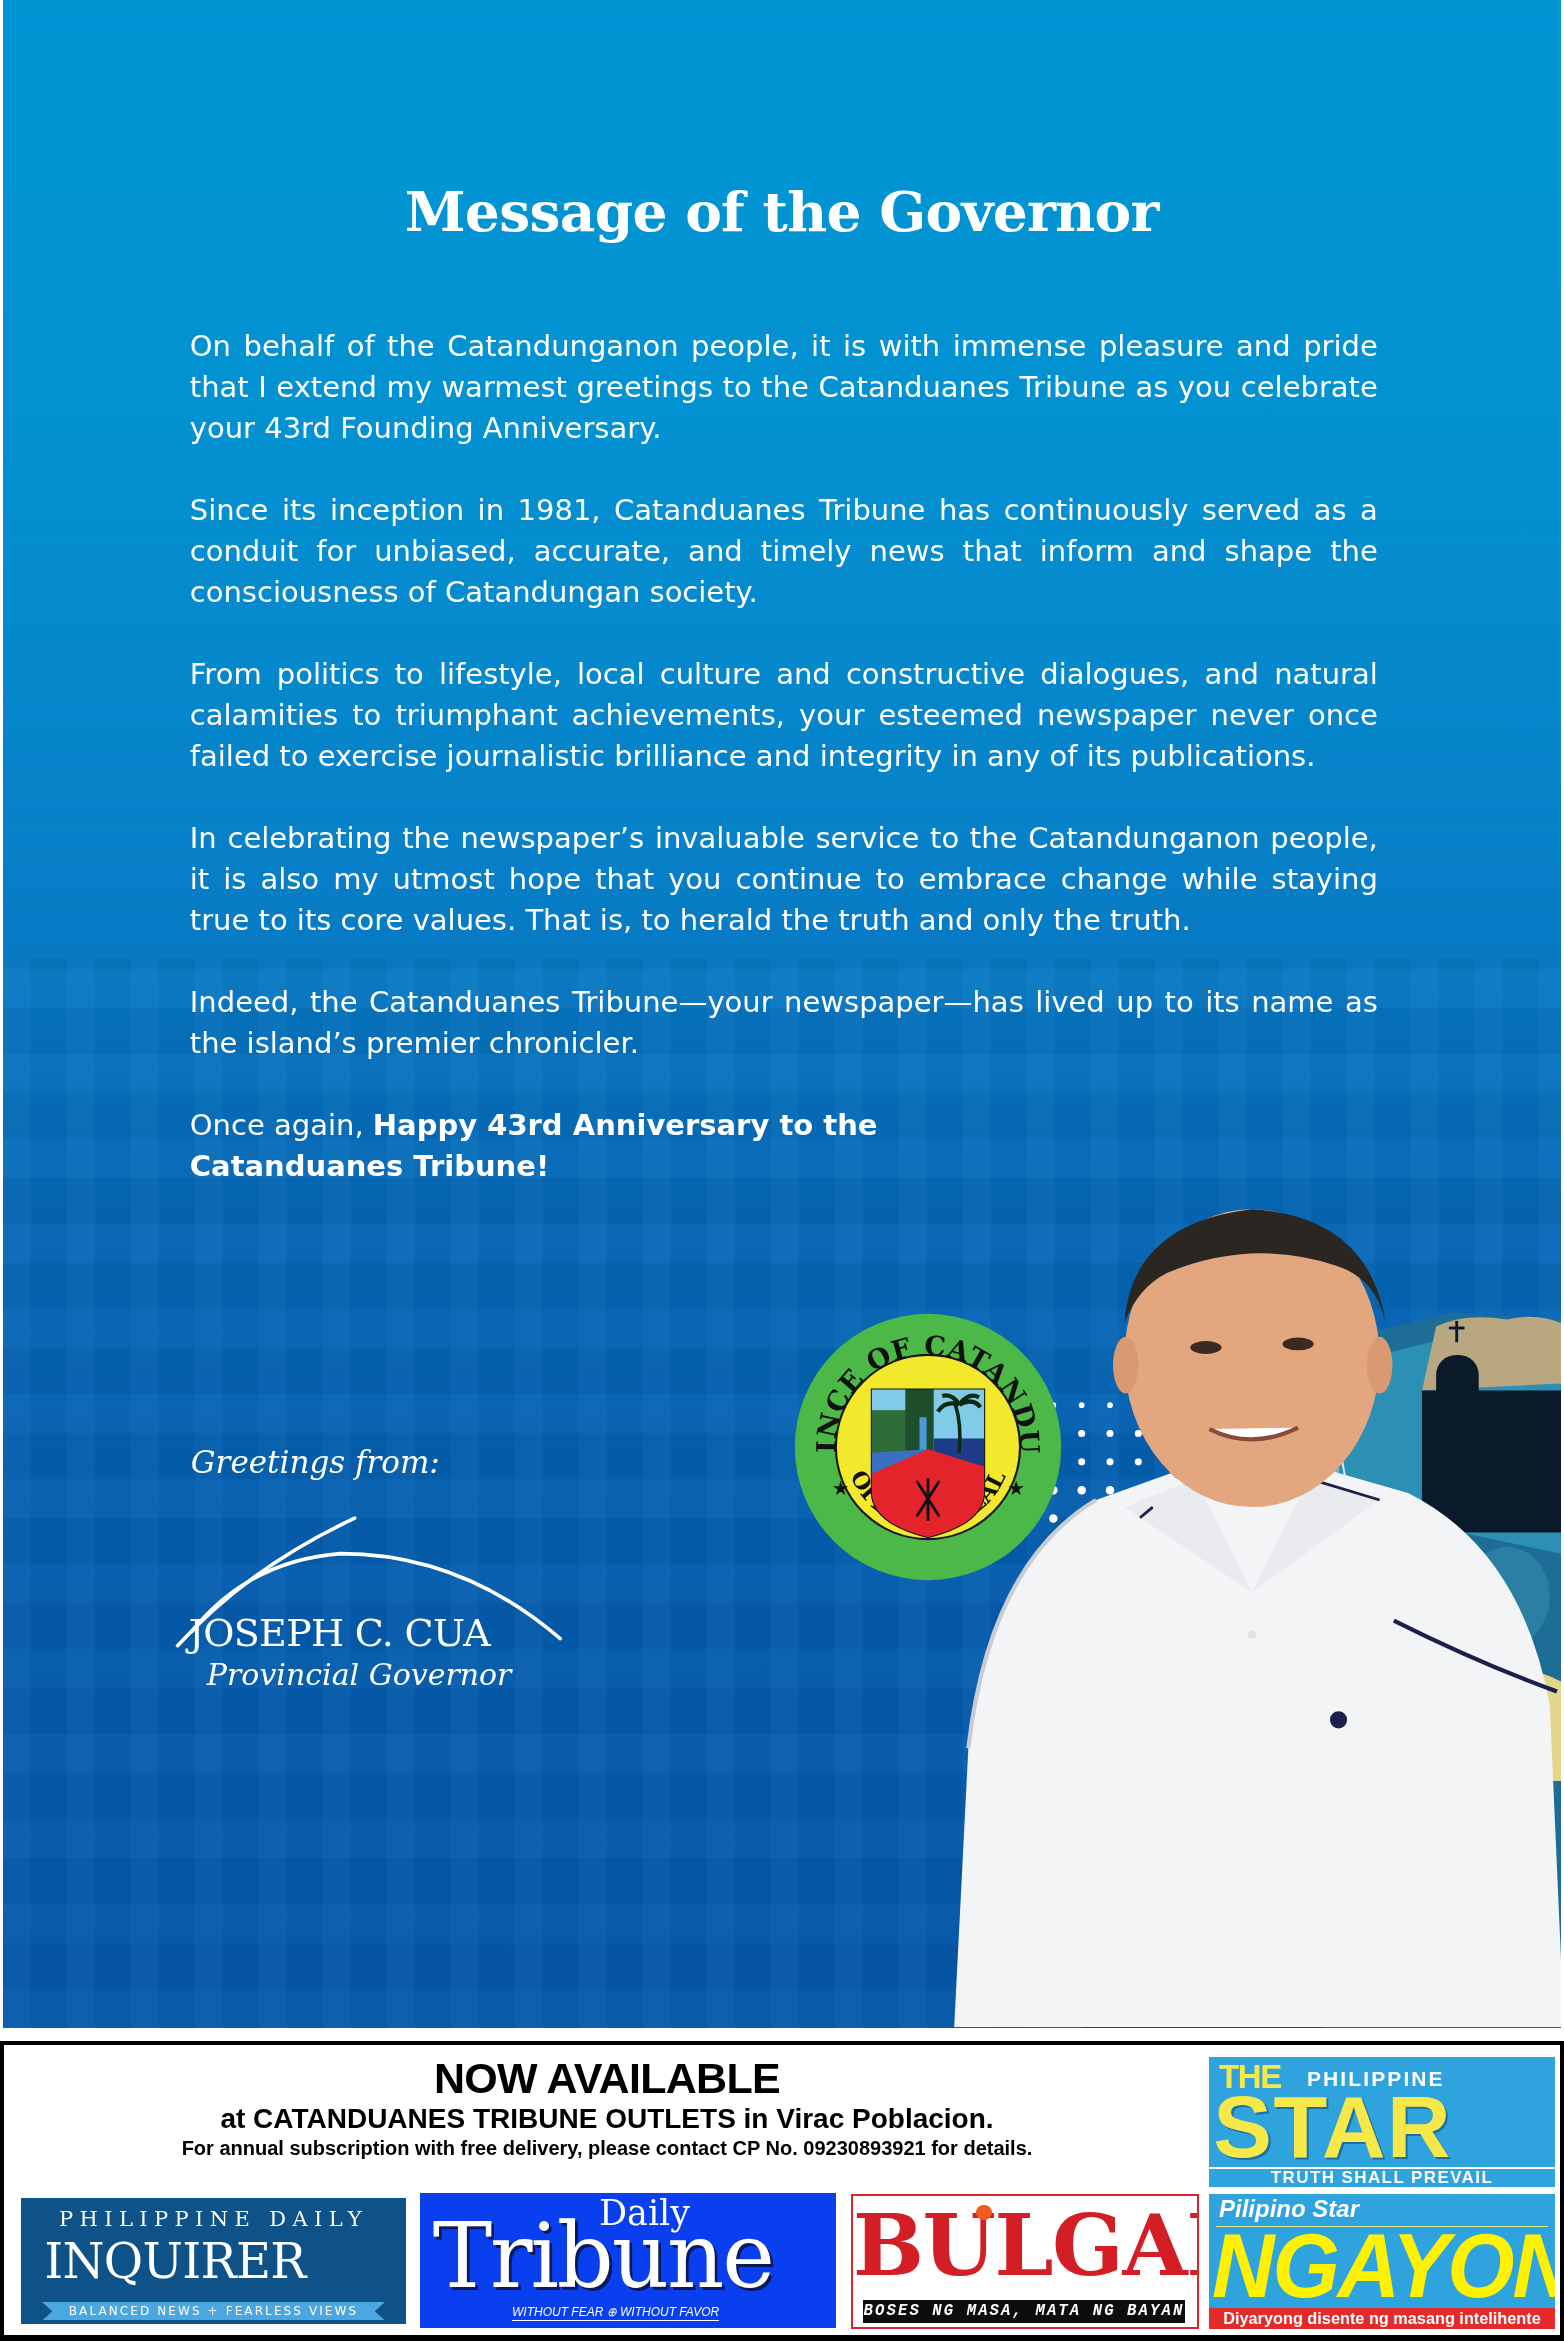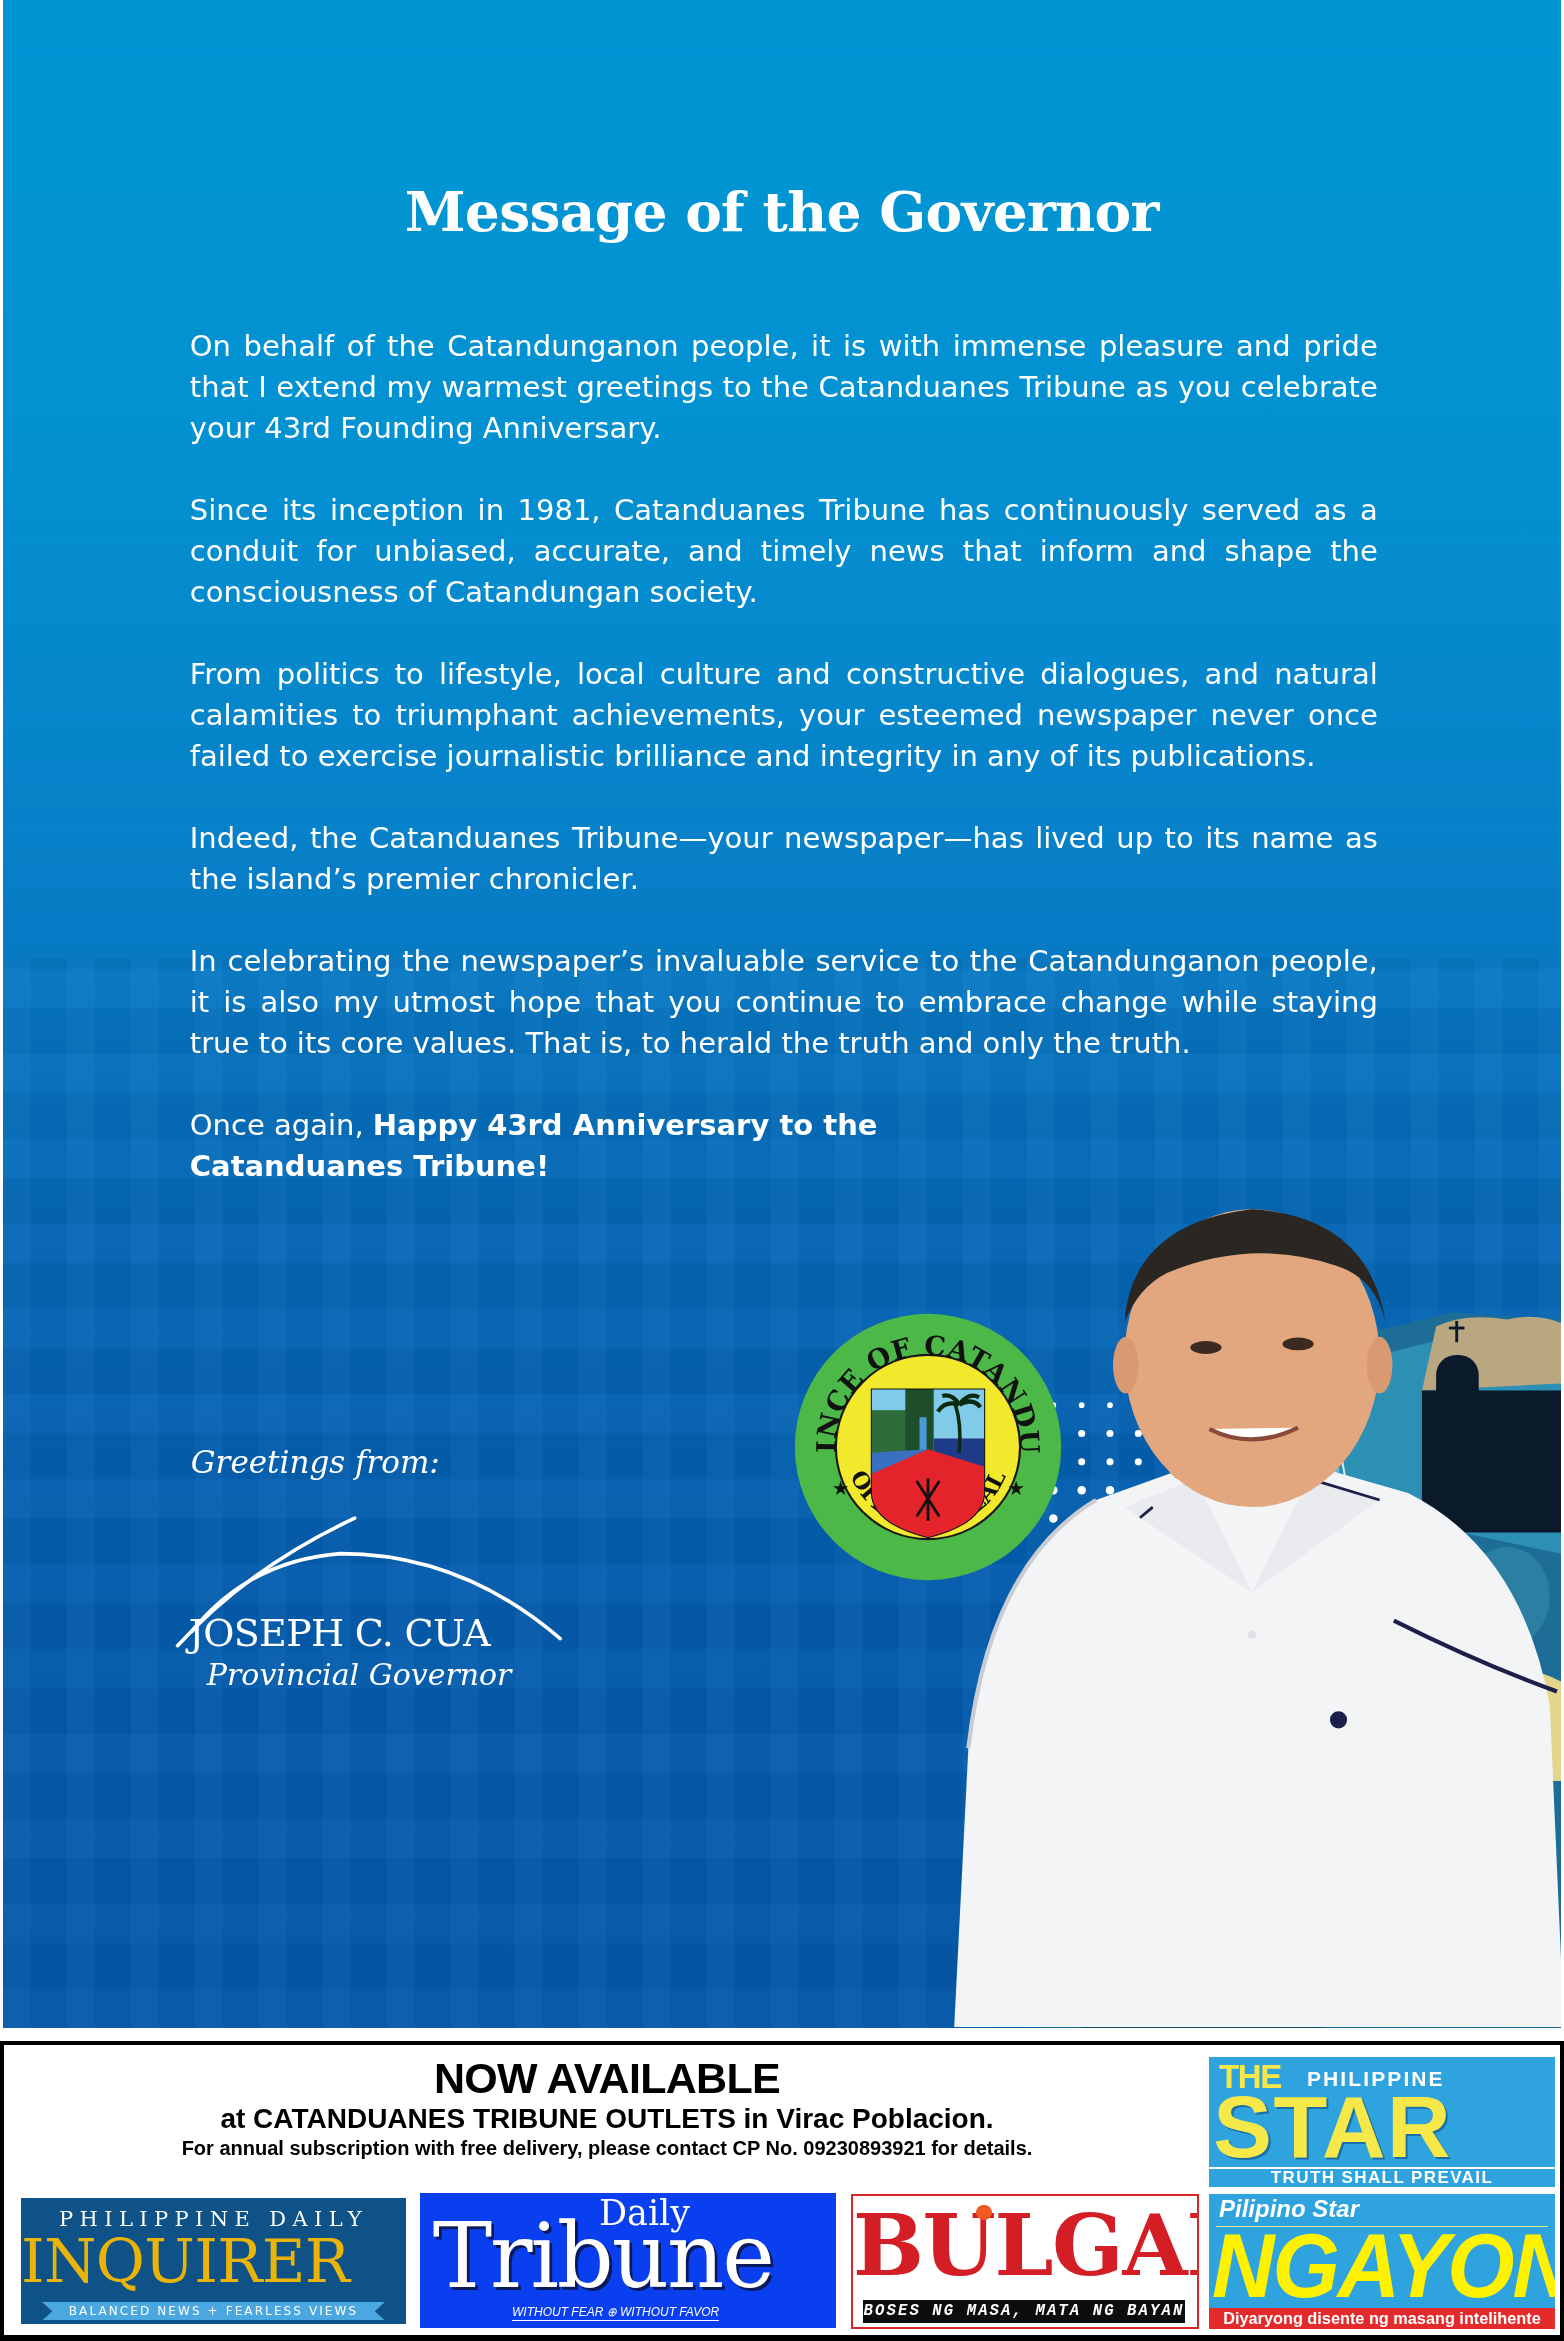--- a/index.html
+++ b/index.html
@@ -86,21 +86,21 @@
   
   .logo-ngayon { left: 1205px; top: 149px; width: 346px; height: 135px; background: #2ea3de; }
   .ng-pil { position: absolute; left: 10px; top: 1.4px; font-family: "Liberation Sans", sans-serif; font-weight: bold; font-style: italic; font-size: 24px; color: #ffffff; }
   .ng-rule { position: absolute; left: 7px; top: 32px; width: 332px; height: 1.4px; background: #d8e88a; }
   .ng-main { position: absolute; left: 2.8px; top: 25.5px; font-family: "Liberation Sans", sans-serif; font-weight: bold; font-style: italic; font-size: 91px; line-height: 91px; color: #fff200; letter-spacing: -2.1px; transform: scaleX(0.95); transform-origin: left; }
   .ng-tag { position: absolute; left: 0; top: 114px; width: 346px; height: 37px; background: #e32b2b; text-align: center; font-family: "Liberation Sans", sans-serif; font-weight: bold; font-size: 16.3px; line-height: 21px; color: #ffffff; }
 
   
   .logo-inq { left: 17px; top: 153px; width: 385px; height: 126px; background: #0e5288; }
   .inq-top { position: absolute; left: 0; width: 385px; top: 8.5px; text-align: center; font-family: "DejaVu Serif", serif; font-size: 21px; color: #ffffff; letter-spacing: 6.4px; }
-  .inq-main { position: absolute; left: 0; width: 308px; top: 33px; text-align: center; font-family: "DejaVu Serif", serif; font-size: 60px; line-height: 60px; color: #eab308; letter-spacing: -0.7px; }
+  .inq-main { position: absolute; left: 0; width: 308px; top: 33px; text-align: center; font-family: "DejaVu Serif", serif; font-size: 48px; line-height: 60px; color: #ffffff; letter-spacing: -0.7px; }
   .inq-tag { position: absolute; left: 21px; top: 104px; width: 343px; height: 18.4px; background: #4aa7df; text-align: center; font-family: "DejaVu Sans", sans-serif; font-weight: normal; font-size: 12px; line-height: 18.4px; color: #ffffff; letter-spacing: 2.1px; clip-path: polygon(0 0, 100% 0, 97% 50%, 100% 100%, 0 100%, 3% 50%); }
 
   
   .logo-trib { left: 416px; top: 148px; width: 416px; height: 135px; background: #0a3ff0; }
   .trib-daily { position: absolute; left: 179px; top: 0px; font-family: "DejaVu Serif", serif; font-size: 35px; color: #ffffff; }
   .trib-main { position: absolute; left: 12.8px; top: 14px; font-family: "DejaVu Serif", serif; font-size: 89px; line-height: 99px; color: #ffffff; letter-spacing: -2.1px; text-shadow: 2.8px 2.8px 0 #0a1a5a; }
   .trib-tag { position: absolute; left: 92px; top: 112px; font-family: "Liberation Sans", sans-serif; font-style: italic; font-size: 12px; color: #ffffff; border-bottom: 1.4px solid #fff; padding-bottom: 1.4px; }
 
   
   .logo-bulgar { left: 847px; top: 149px; width: 348px; height: 135px; background: #fff; border: 2.8px solid #d9262a; }
@@ -113,22 +113,22 @@
 
 <div class="panel">
   <div class="cityscape"></div>
 
   <h1 class="title" style="margin:0">Message of the Governor</h1>
 
   <div class="body-text">
     <p>On behalf of the Catandunganon people, it is with immense pleasure and pride that I extend my warmest greetings to the Catanduanes Tribune as you celebrate your 43rd Founding Anniversary.</p>
     <p>Since its inception in 1981, Catanduanes Tribune has continuously served as a conduit for unbiased, accurate, and timely news that inform and shape the consciousness of Catandungan society.</p>
     <p>From politics to lifestyle, local culture and constructive dialogues, and natural calamities to triumphant achievements, your esteemed newspaper never once failed to exercise journalistic brilliance and integrity in any of its publications.</p>
+    <p>In celebrating the newspaper’s invaluable service to the Catandunganon people, it is also my utmost hope that you continue to embrace change while staying true to its core values. That is, to herald the truth and only the truth.</p>
     <p>Indeed, the Catanduanes Tribune—your newspaper—has lived up to its name as the island’s premier chronicler.</p>
-    <p>In celebrating the newspaper’s invaluable service to the Catandunganon people, it is also my utmost hope that you continue to embrace change while staying true to its core values. That is, to herald the truth and only the truth.</p>
     <p class="closing"><span>Once again, </span><b>Happy 43rd Anniversary to the Catanduanes Tribune!</b></p>
   </div>
 
   <svg class="art" viewBox="0 0 1036 1048" preserveAspectRatio="none">
     <path d="M300 1048 L320 820 L420 560 L520 300 L640 160 L760 70 L880 40 L1036 50 L1036 1048 Z" fill="#1f6e96" opacity="0.95"></path>
     <path d="M560 260 L700 120 L860 80 L1036 90 L1036 380 L800 330 L640 360 Z" fill="#2c8fb4"></path>
     <path d="M860 60 Q900 40 960 50 Q1000 40 1036 55 L1036 140 L840 150 Z" fill="#b8a780"></path>
     <rect x="860" y="100" width="60" height="90" rx="28" fill="#0a1a2a"></rect>
     <rect x="840" y="150" width="196" height="200" fill="#0a1a2a"></rect>
     <rect x="887" y="52" width="4" height="30" fill="#0a1a2a"></rect>

